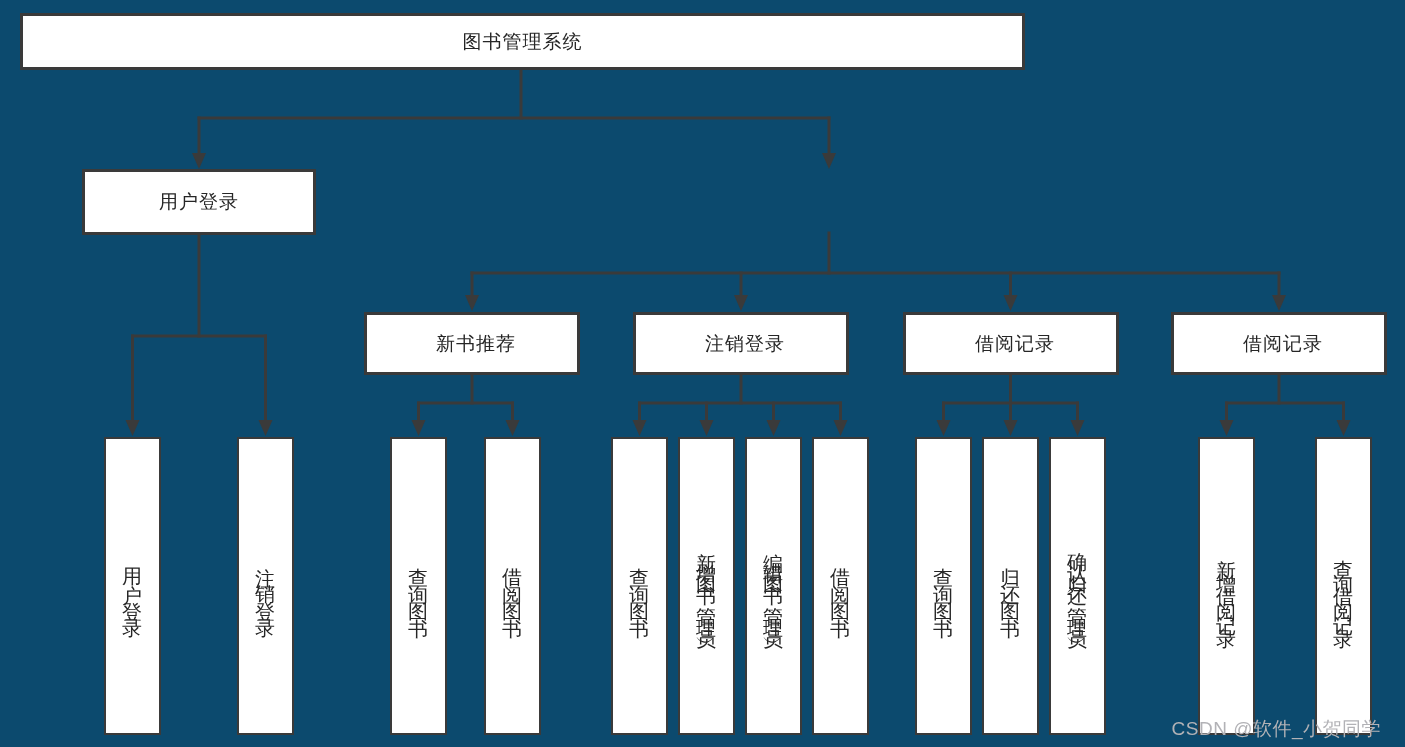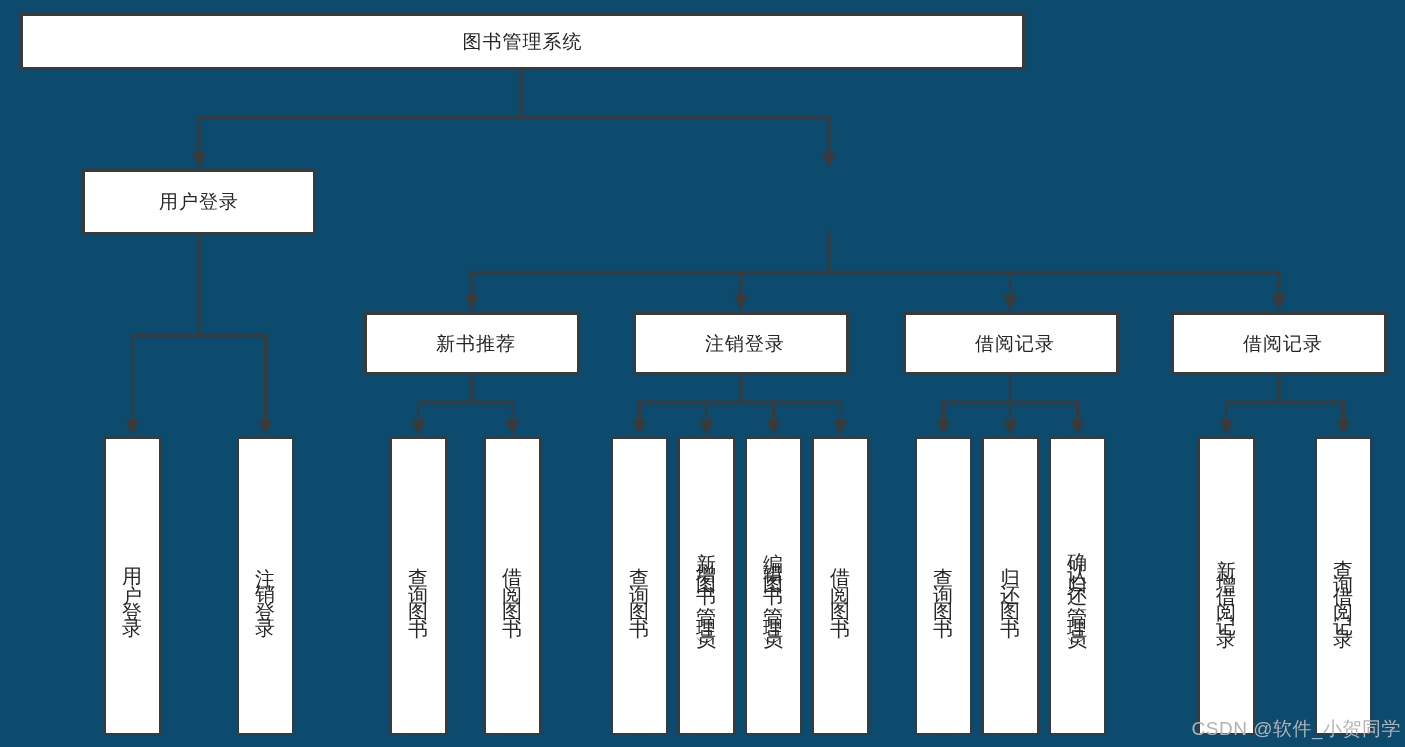--- a/index.html
+++ b/index.html
@@ -15,21 +15,21 @@
   }
   .root{left:20px;top:13px;width:1005px;height:57px;}
   .lvl2{top:169px;width:234px;height:66px;}
   .lvl3{top:312px;width:216px;height:63px;padding-left:8px;}
   .leaf{top:437px;width:57px;height:298px;border-width:2.5px;}
   .vtext{
     writing-mode:vertical-rl;text-orientation:mixed;
     font-size:20px;line-height:1;color:#262626;
   }
   .watermark{
-    position:absolute;top:716px;right:4px;z-index:5;
+    position:absolute;top:716px;right:24px;z-index:5;
     font-size:19px;color:#b2b2b6;letter-spacing:0.5px;white-space:nowrap;
   }
 </style>
 </head>
 <body>
 
 <div class="canvas">
 
   <svg id="conn" class="connectors" viewBox="0 0 1405 747" xmlns="http://www.w3.org/2000/svg">
       <line x1="521" y1="68" x2="521" y2="118" stroke="#3a3a3a" stroke-width="3" stroke-linecap="square"></line>

